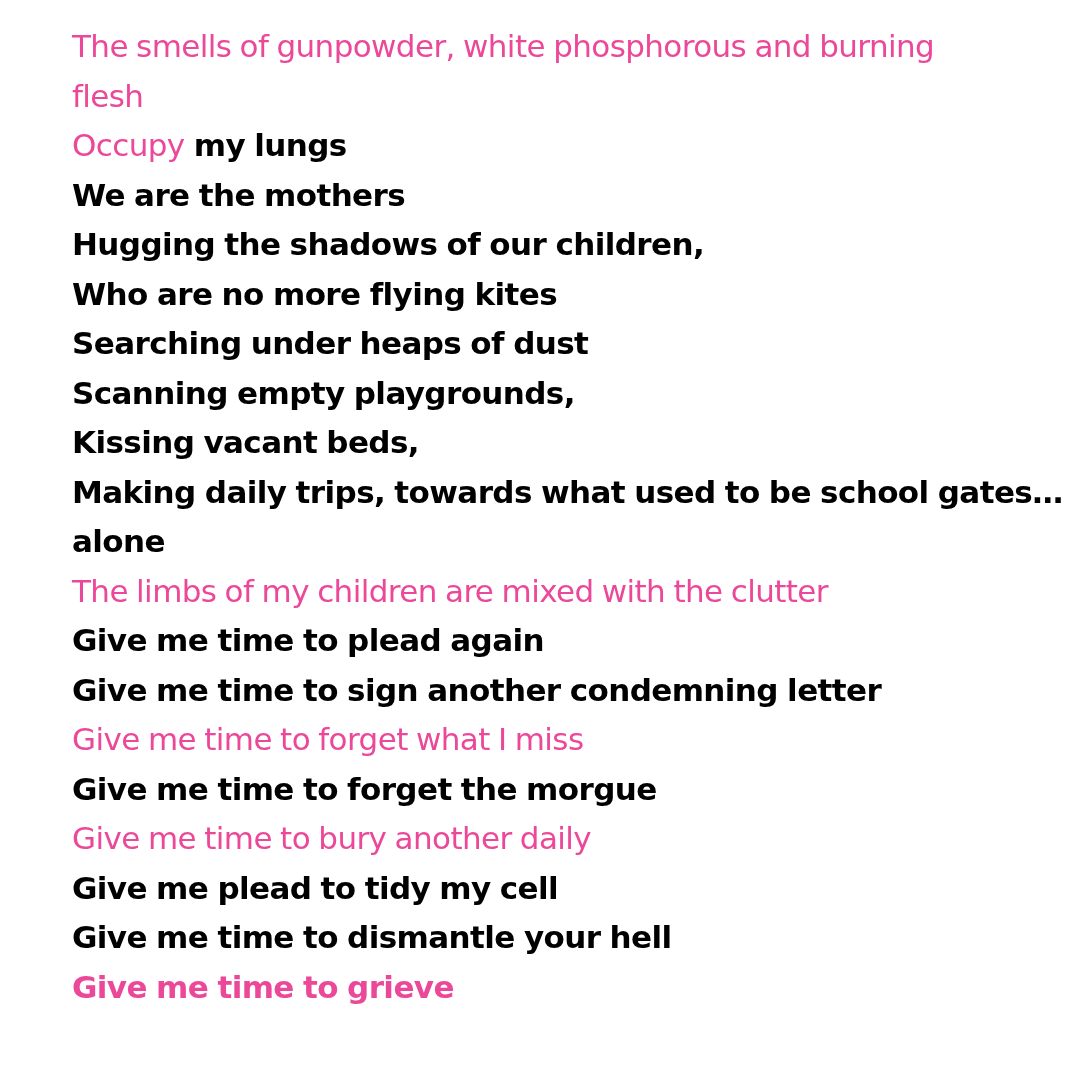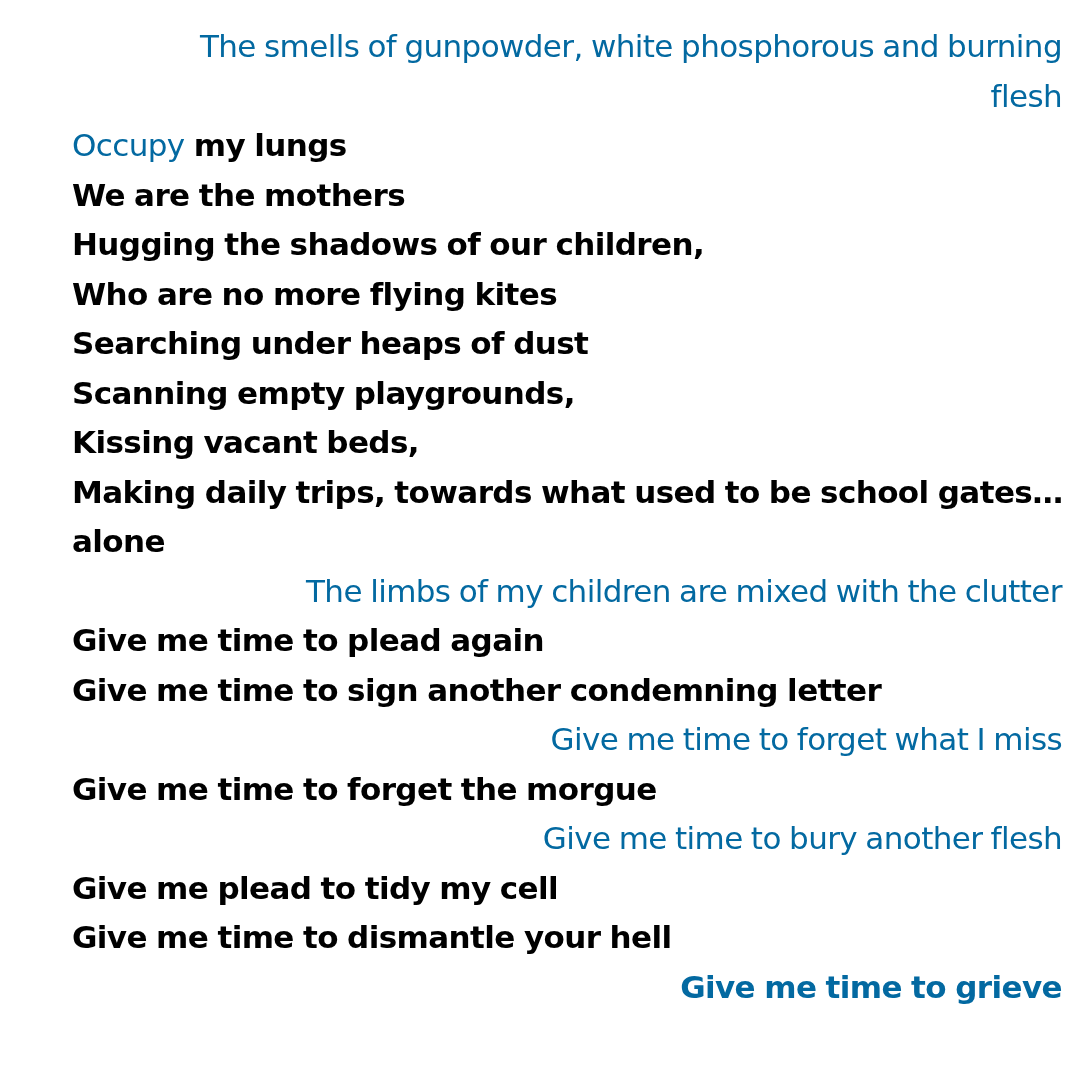--- a/index.html
+++ b/index.html
@@ -22,21 +22,21 @@
       font-size: 31px;
       line-height: 49.5px;
       color: #000000;
       letter-spacing: -0.6px;
       word-spacing: -1px;
     }
     .line {
       display: block;
       white-space: nowrap;
     }
-    .red { color: #0369a1; text-align: right; }
+    .red { color: #ec4899; }
     .black { color: #000000; font-weight: bold; }
     .bold { font-weight: bold; }
   </style>
 </head>
 <body>
 
 <div class="poem">
   <span class="line red">The smells of gunpowder, white phosphorous and burning</span>
   <span class="line red">flesh</span>
   <span class="line"><span class="red">Occupy</span><span class="black" style="white-space:pre"> my lungs</span></span>
@@ -46,17 +46,17 @@
   <span class="line black">Searching under heaps of dust</span>
   <span class="line black">Scanning empty playgrounds,</span>
   <span class="line black">Kissing vacant beds,</span>
   <span class="line black">Making daily trips, towards what used to be school gates…</span>
   <span class="line black">alone</span>
   <span class="line red">The limbs of my children are mixed with the clutter</span>
   <span class="line black">Give me time to plead again</span>
   <span class="line black">Give me time to sign another condemning letter</span>
   <span class="line red">Give me time to forget what I miss</span>
   <span class="line black">Give me time to forget the morgue</span>
-  <span class="line red">Give me time to bury another flesh</span>
+  <span class="line red">Give me time to bury another daily</span>
   <span class="line black">Give me plead to tidy my cell</span>
   <span class="line black">Give me time to dismantle your hell</span>
   <span class="line red bold">Give me time to grieve</span>
 </div>
 
 </body></html>

